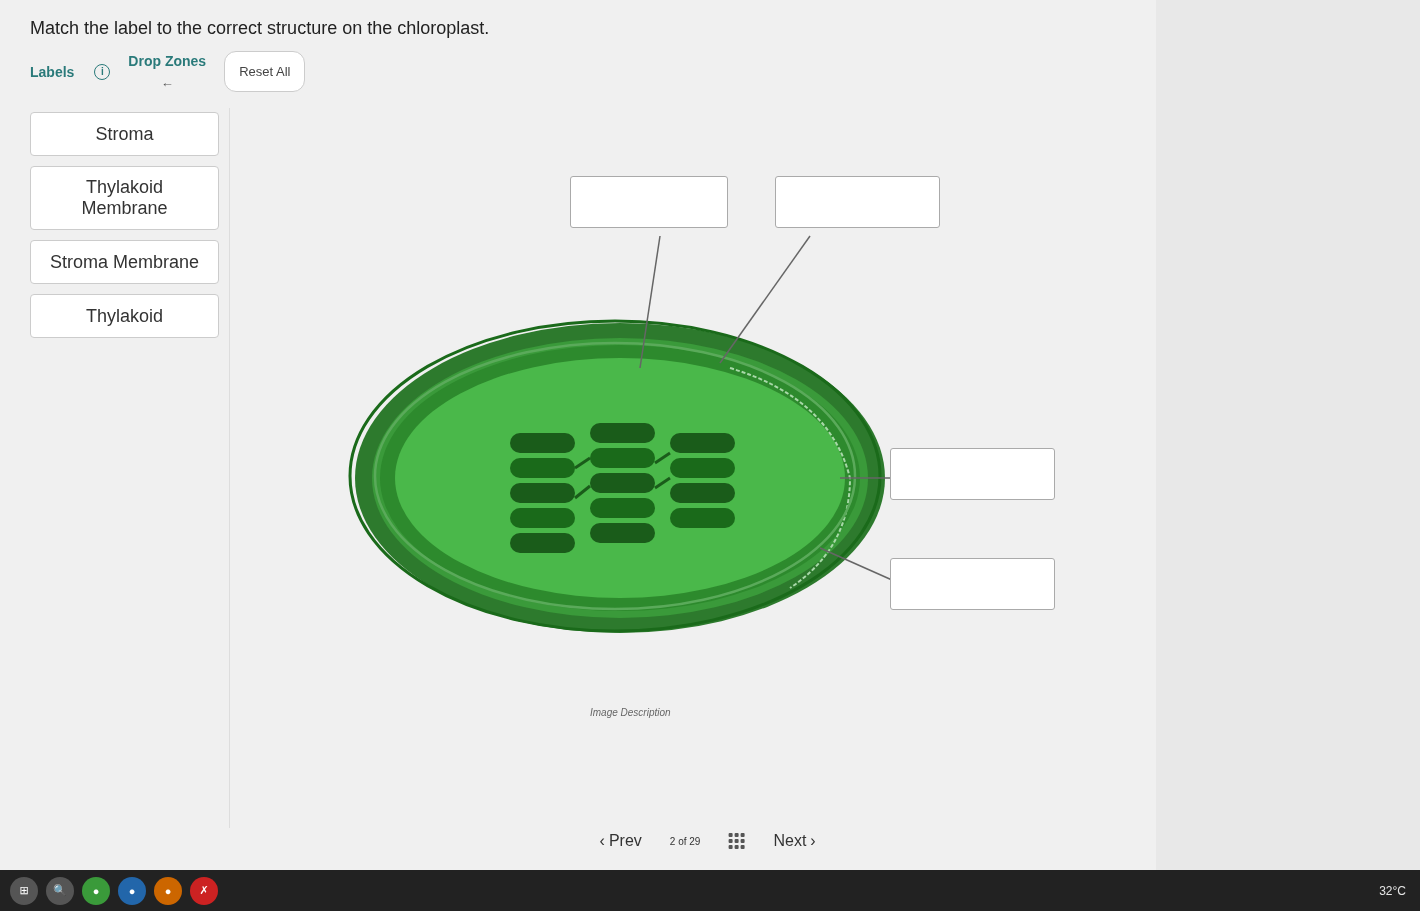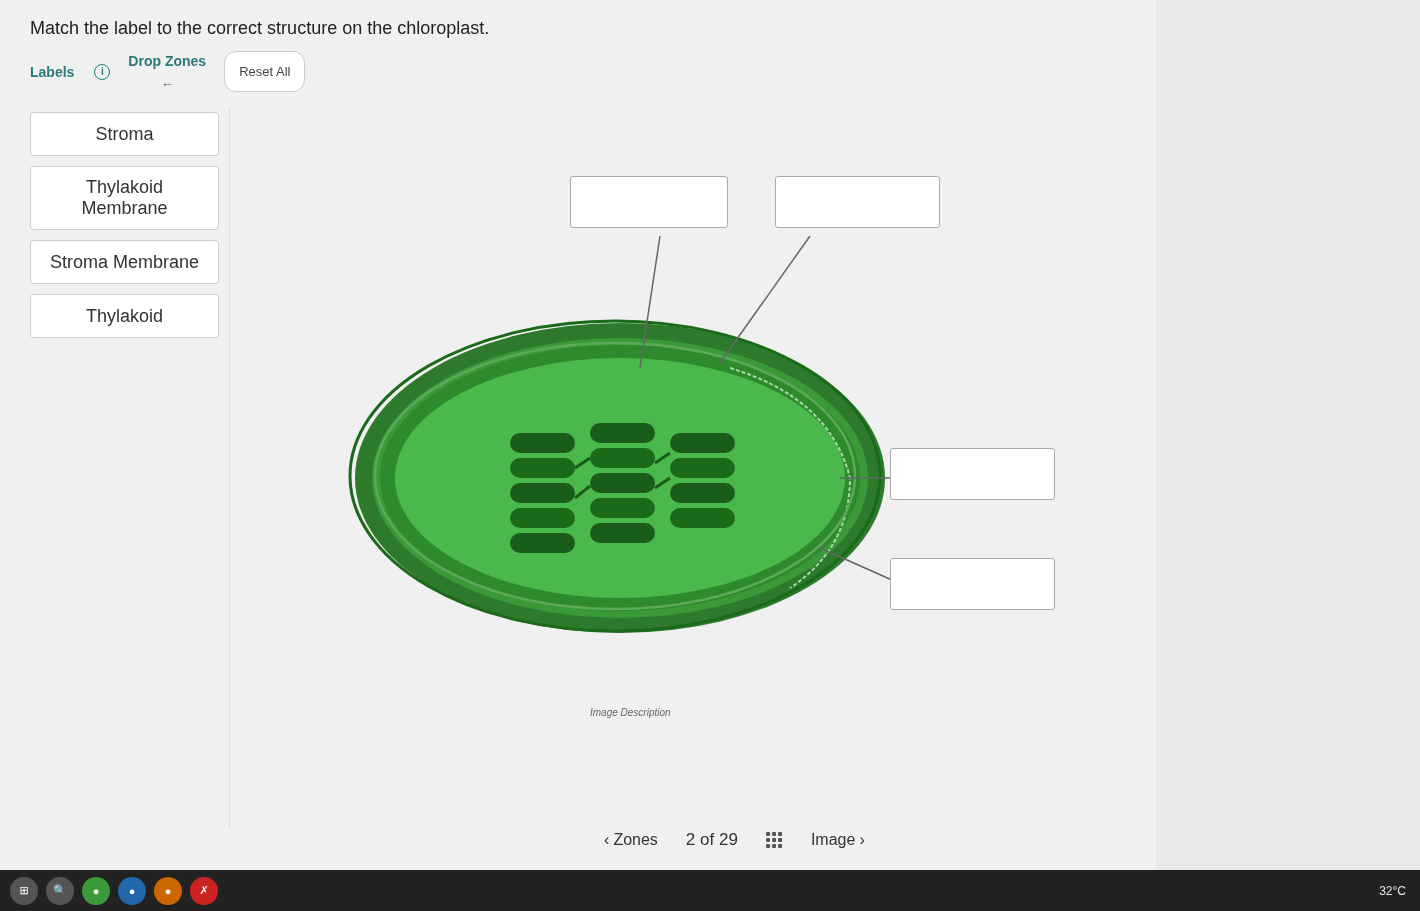--- a/index.html
+++ b/index.html
@@ -190,21 +190,21 @@
       font-size: 15px;
       cursor: pointer;
       display: flex;
       align-items: center;
       gap: 4px;
     }
     .nav-prev span, .nav-next span {
       font-size: 16px;
     }
     .nav-page {
-      font-size: 17px;
+      font-size: 10px;
       color: #333;
     }
     .grid-icon {
       display: inline-flex;
       gap: 2px;
       align-items: center;
     }
     .grid-dots {
       display: grid;
       grid-template-columns: repeat(3, 5px);
@@ -347,42 +347,42 @@
       </div>
 
       <div class="image-desc" style="position:absolute; left:360px; bottom:110px;">Image Description</div>
 
     </div>
   </div>
 
   <div class="nav-bar" style="position:absolute; bottom:20px; left:50%; transform:translateX(10%);">
     <div class="nav-prev">
       <span>‹</span>
-      <span>Zones</span>
+      <span>Prev</span>
     </div>
     <div class="nav-page">
       <span>2</span>
       <span>of</span>
       <span>29</span>
     </div>
     <div class="grid-icon">
       <div class="grid-dots">
         <div class="grid-dot"></div>
           <div class="grid-dot"></div>
           <div class="grid-dot"></div>
         <div class="grid-dot"></div>
           <div class="grid-dot"></div>
           <div class="grid-dot"></div>
         <div class="grid-dot"></div>
           <div class="grid-dot"></div>
           <div class="grid-dot"></div>
       </div>
     </div>
     <div class="nav-next">
-      <span>Image</span>
+      <span>Next</span>
       <span>›</span>
     </div>
   </div>
 
 </div>
 
 <div class="taskbar">
   <div class="taskbar-icon">⊞</div>
   <div class="taskbar-icon">🔍</div>
   <div class="taskbar-icon green">●</div>

